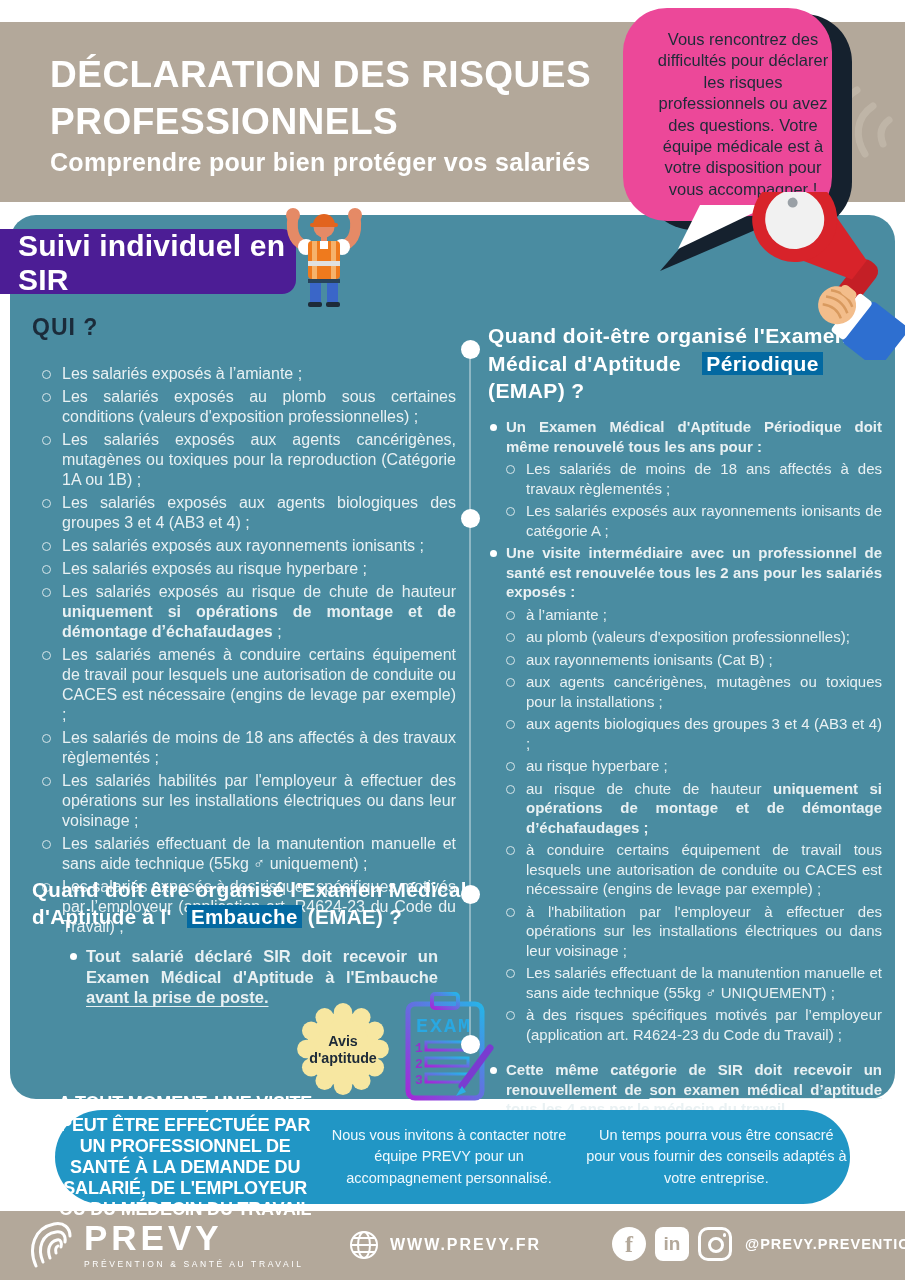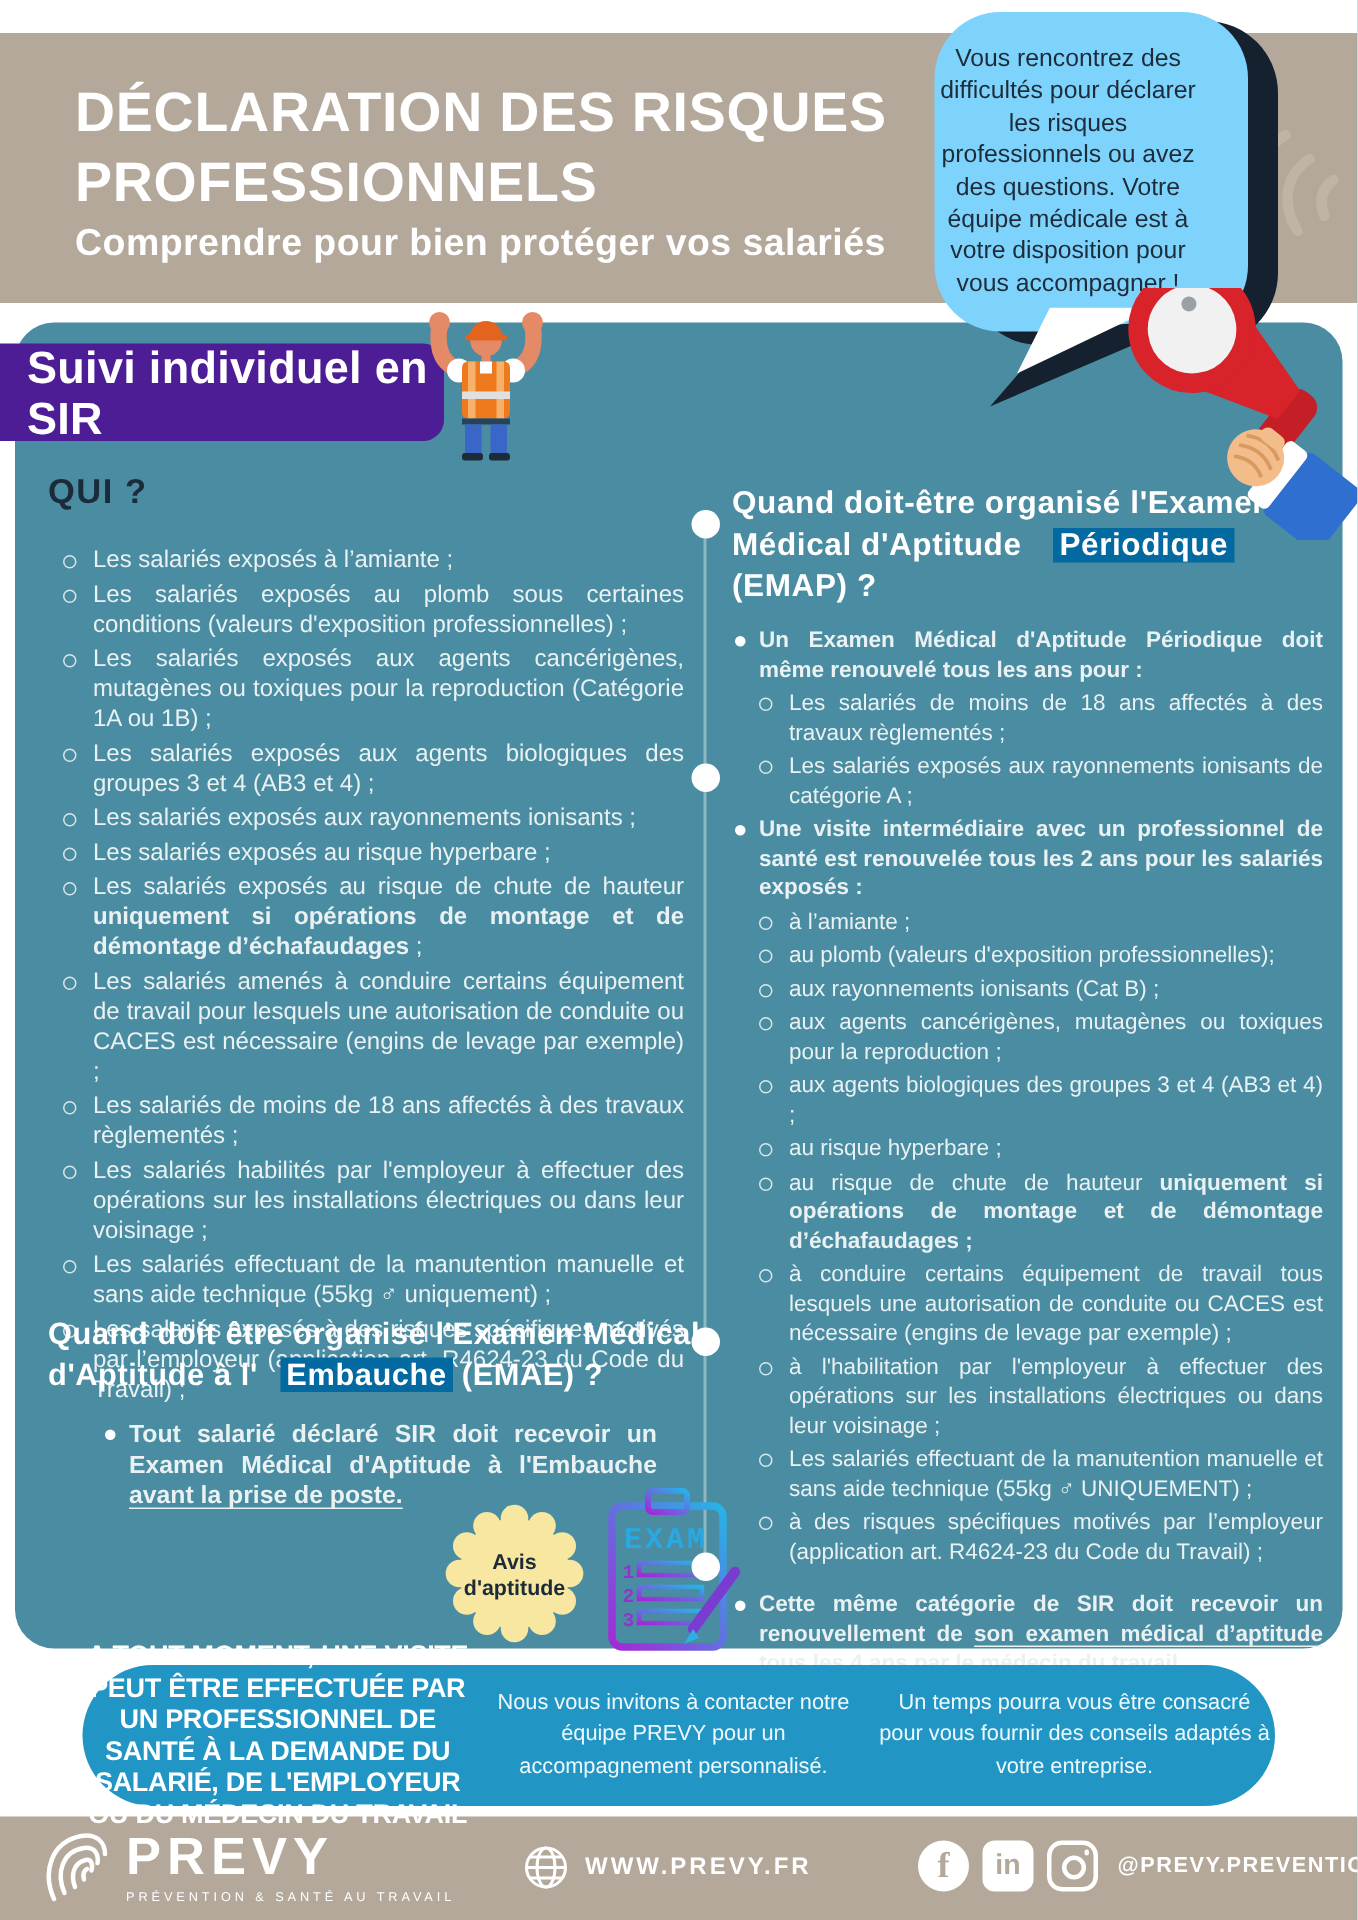--- a/index.html
+++ b/index.html
@@ -9,22 +9,22 @@
 
   
   #header-band{left:0;top:22px;width:905px;height:180px;background:#b3a89a;overflow:hidden;z-index:1;}
   #page-title{left:50px;top:30px;width:600px;color:#ffffff;font-size:37px;font-weight:bold;
               line-height:1.26;letter-spacing:.5px;}
   #page-subtitle{left:50px;top:126px;width:600px;color:#ffffff;font-size:25px;font-weight:bold;letter-spacing:.3px;}
   #header-fingerprint{right:-28px;top:28px;opacity:.45;}
 
   
   #bubble-dark{left:645px;top:14px;width:207px;height:216px;background:#15212e;border-radius:48px;z-index:5;}
-  #bubble-white{left:623px;top:8px;width:209px;height:213px;background:#7dd3fc;border-radius:44px;z-index:6;
-                display:flex;align-items:center;justify-content:flex-start;}
+  #bubble-white{left:623px;top:8px;width:209px;height:213px;background:#ec4899;border-radius:44px;z-index:6;
+                display:flex;align-items:center;justify-content:flex-end;}
   #bubble-text{width:178px;color:#1e2b38;font-size:16.5px;line-height:1.3;text-align:center;}
   #bubble-tail{left:630px;top:205px;z-index:6;}
 
   
   #megaphone{left:738px;top:192px;z-index:7;}
 
   
   #main-panel{left:10px;top:215px;width:885px;height:884px;background:#4a8ca1;border-radius:26px;z-index:2;}
 
   
@@ -224,21 +224,21 @@
 <div class="abs" id="emap-col">
   <div class="col-heading" id="emap-heading"><span>Quand doit-être organisé l'Examen Médical d'Aptitude </span><span class="shl">Périodique</span><span> (EMAP) ?</span></div>
   <div id="emap-list">
       <div class="li lvl1"><span class="sb">Un Examen Médical d'Aptitude Périodique doit même renouvelé tous les ans pour :</span></div>
       <div class="li lvl2"><span>Les salariés de moins de 18 ans affectés à des travaux règlementés ;</span></div>
       <div class="li lvl2"><span>Les salariés exposés aux rayonnements ionisants de catégorie A ;</span></div>
       <div class="li lvl1"><span class="sb">Une visite intermédiaire avec un professionnel de santé est renouvelée tous les 2 ans pour les salariés exposés :</span></div>
       <div class="li lvl2"><span>à l’amiante ;</span></div>
       <div class="li lvl2"><span>au plomb (valeurs d'exposition professionnelles);</span></div>
       <div class="li lvl2"><span>aux rayonnements ionisants (Cat B) ;</span></div>
-      <div class="li lvl2"><span>aux agents cancérigènes, mutagènes ou toxiques pour la reproduction ;</span></div>
+      <div class="li lvl2"><span>aux agents cancérigènes, mutagènes ou toxiques pour la installations ;</span></div>
       <div class="li lvl2"><span>aux agents biologiques des groupes 3 et 4 (AB3 et 4) ;</span></div>
       <div class="li lvl2"><span>au risque hyperbare ;</span></div>
       <div class="li lvl2"><span>au risque de chute de hauteur </span><span class="sb">uniquement si opérations de montage et de démontage d’échafaudages ;</span></div>
       <div class="li lvl2"><span>à conduire certains équipement de travail tous lesquels une autorisation de conduite ou CACES est nécessaire (engins de levage par exemple) ;</span></div>
       <div class="li lvl2"><span>à l'habilitation par l'employeur à effectuer des opérations sur les installations électriques ou dans leur voisinage ;</span></div>
       <div class="li lvl2"><span>Les salariés effectuant de la manutention manuelle et sans aide technique (55kg ♂ UNIQUEMENT)  ;</span></div>
       <div class="li lvl2"><span>à des risques spécifiques motivés par l’employeur (application art. R4624-23 du Code du Travail) ;</span></div>
       <div class="li lvl1 gap"><span class="sb">Cette même catégorie de SIR doit recevoir un renouvellement de </span><span class="sb su">son examen médical d’aptitude tous les 4 ans par le médecin du travail. </span></div>
     </div>
 </div>

